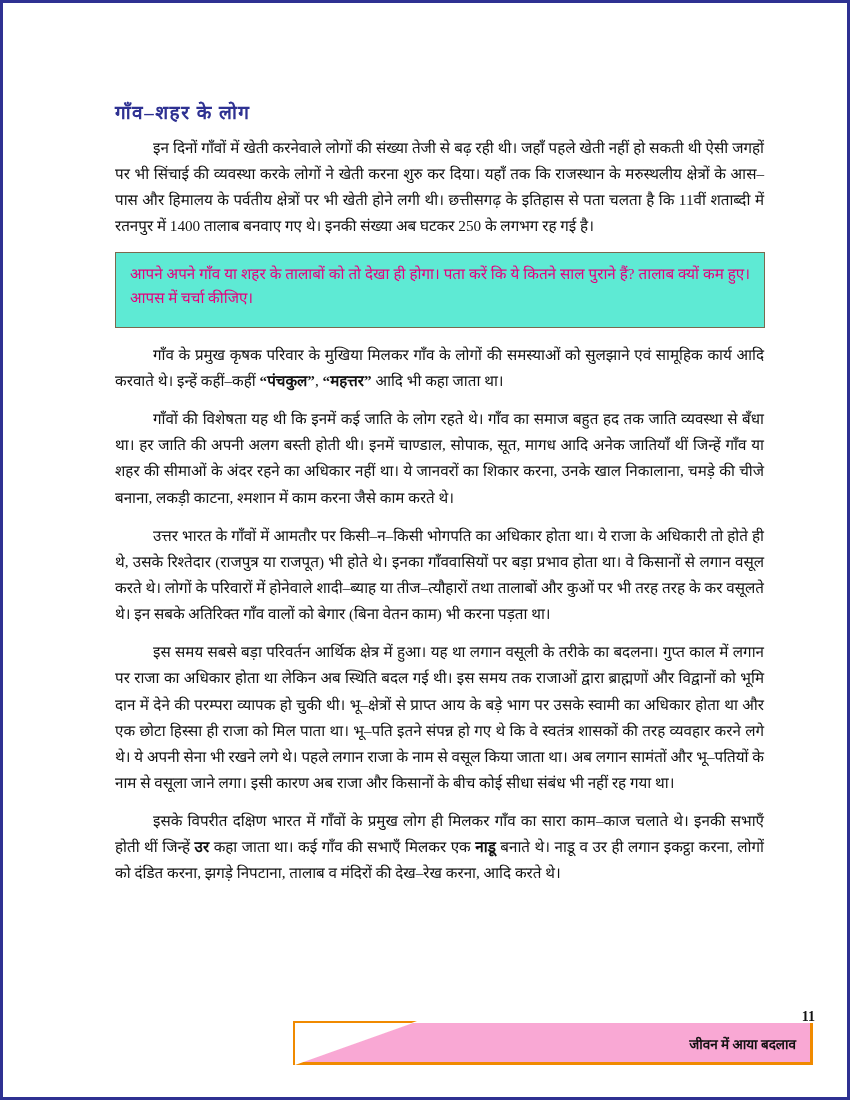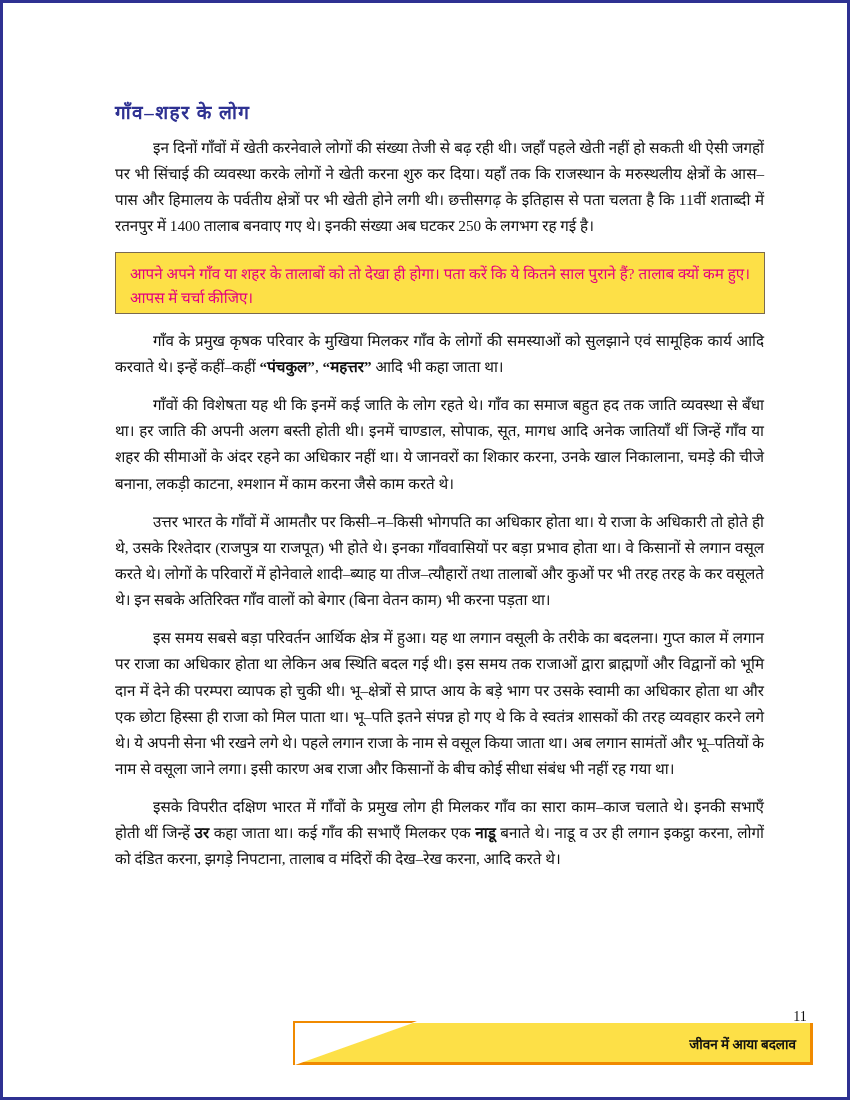--- a/index.html
+++ b/index.html
@@ -38,22 +38,22 @@
     margin: 0 1px 12px 0;
     font-size: 15.2px;
     line-height: 1.72;
     text-align: justify;
     text-justify: inter-word;
     text-indent: 38px;
     color: #111111;
   }
   .callout {
     border: 1.5px solid #7a6a4f;
-    background: #fde047;
-    padding: 9px 14px 2px 14px;
+    background: #5eead4;
+    padding: 9px 14px 16px 14px;
     margin: 8px 0 14px 0;
     box-sizing: border-box;
   }
   .callout p {
     margin: 0;
     color: #e5007e;
     font-size: 15.2px;
     line-height: 1.62;
     text-align: justify;
   }
@@ -65,32 +65,32 @@
     left: 0;
     bottom: 0;
     width: 850px;
     height: 120px;
   }
   .page-number-box {
     position: absolute;
     right: 38px;
     bottom: 72px;
     width: 30px;
-    text-align: center;
+    text-align: right;
     font-size: 14px;
-    font-weight: normal;
+    font-weight: bold;
     color: #111;
   }
   .footer-band {
     position: absolute;
     left: 290px;
     bottom: 32px;
     width: 520px;
     height: 42px;
-    background: #fde047;
+    background: #f9a8d4;
     border-right: 3px solid #f08a00;
     border-bottom: 3px solid #f08a00;
     box-sizing: border-box;
   }
   .footer-band .orange-line {
     position: absolute;
     left: 0;
     top: -2px;
     width: 0;
     height: 0;

